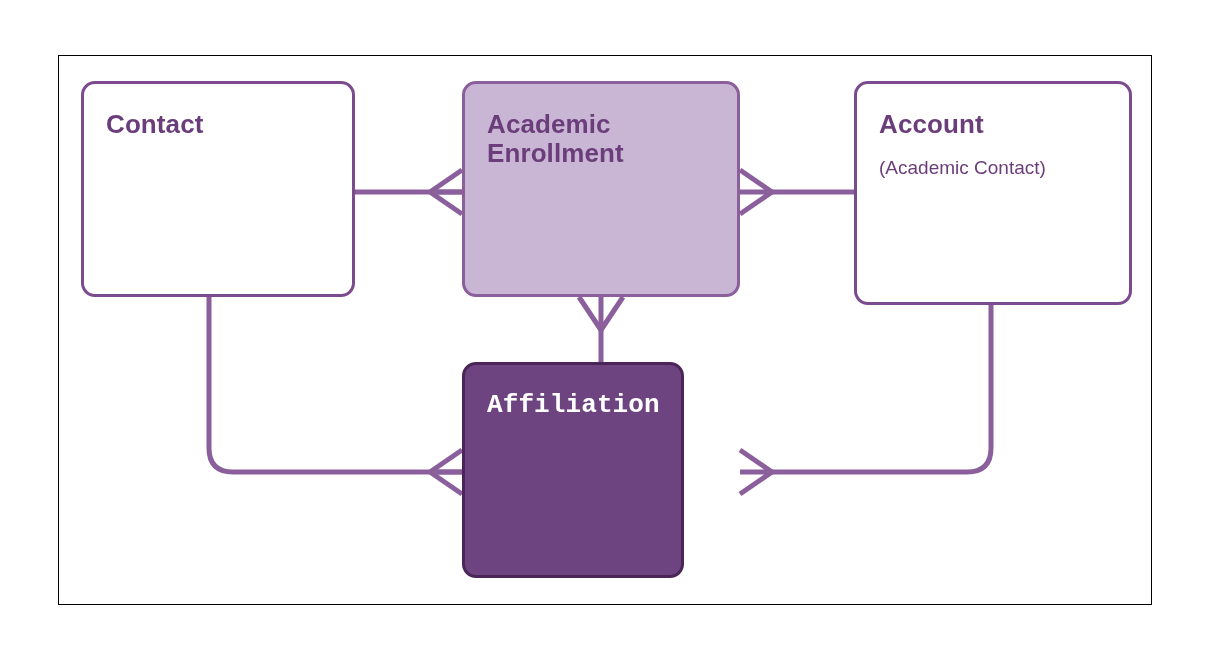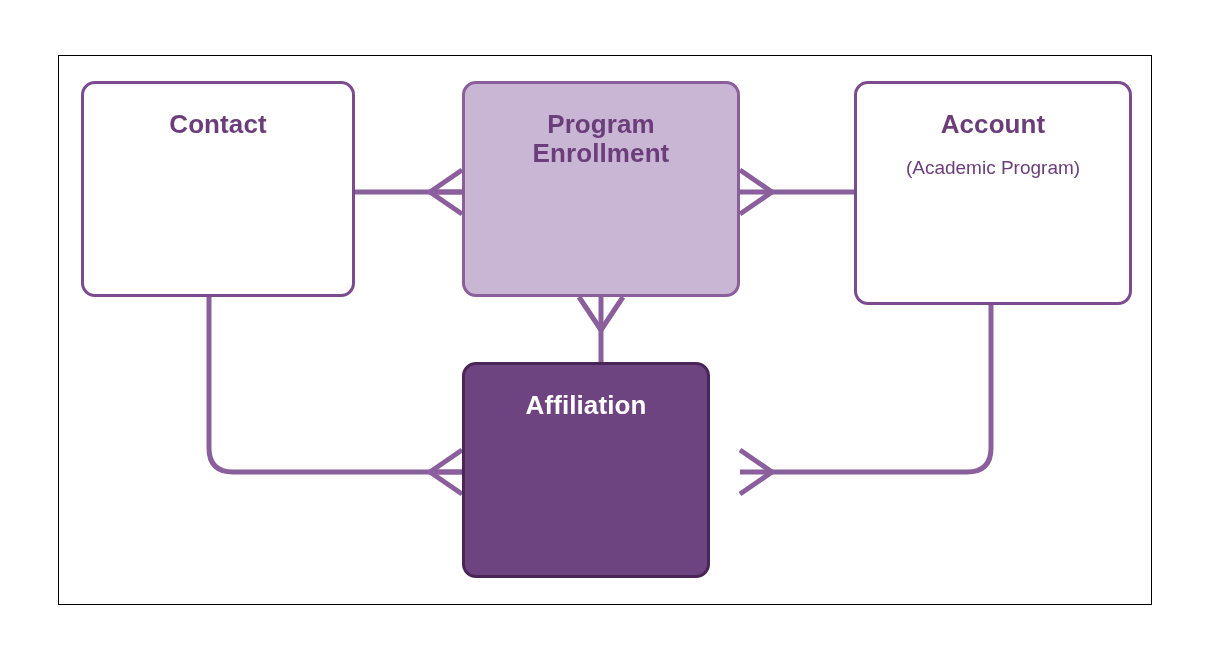--- a/index.html
+++ b/index.html
@@ -36,21 +36,20 @@
     width: 1210px;
     height: 663px;
   }
   .entity {
     position: absolute;
     box-sizing: border-box;
     border-radius: 14px;
     border: 3px solid #7b4b8e;
     background: #ffffff;
     padding: 26px 22px 0 22px;
-    text-align: center;
   }
   .entity.filled-light {
     background: #c9b6d5;
     border-color: #8a5f9c;
   }
   .entity.filled-dark {
     background: #6e4480;
     border-color: #4a2658;
   }
   .entity-title {
@@ -120,26 +119,26 @@
       </g>
 
     </g>
   </svg>
 
   <div class="entity" style="left:81px; top:81px; width:274px; height:216px;">
     <div class="entity-title">Contact</div>
   </div>
 
   <div class="entity filled-light" style="left:462px; top:81px; width:278px; height:216px;">
-    <div class="entity-title">Program
+    <div class="entity-title">Academic
 Enrollment</div>
   </div>
 
   <div class="entity" style="left:854px; top:81px; width:278px; height:224px;">
     <div class="entity-title">Account</div>
-    <div class="entity-subtitle">(Academic Program)</div>
+    <div class="entity-subtitle">(Academic Contact)</div>
   </div>
 
-  <div class="entity filled-dark" style="left:462px; top:362px; width:248px; height:216px;">
+  <div class="entity filled-dark" style="left:462px; top:362px; width:222px; height:216px;font-family:Liberation Mono, monospace;">
     <div class="entity-title">Affiliation</div>
   </div>
 
 </div>
 
 </body></html>

